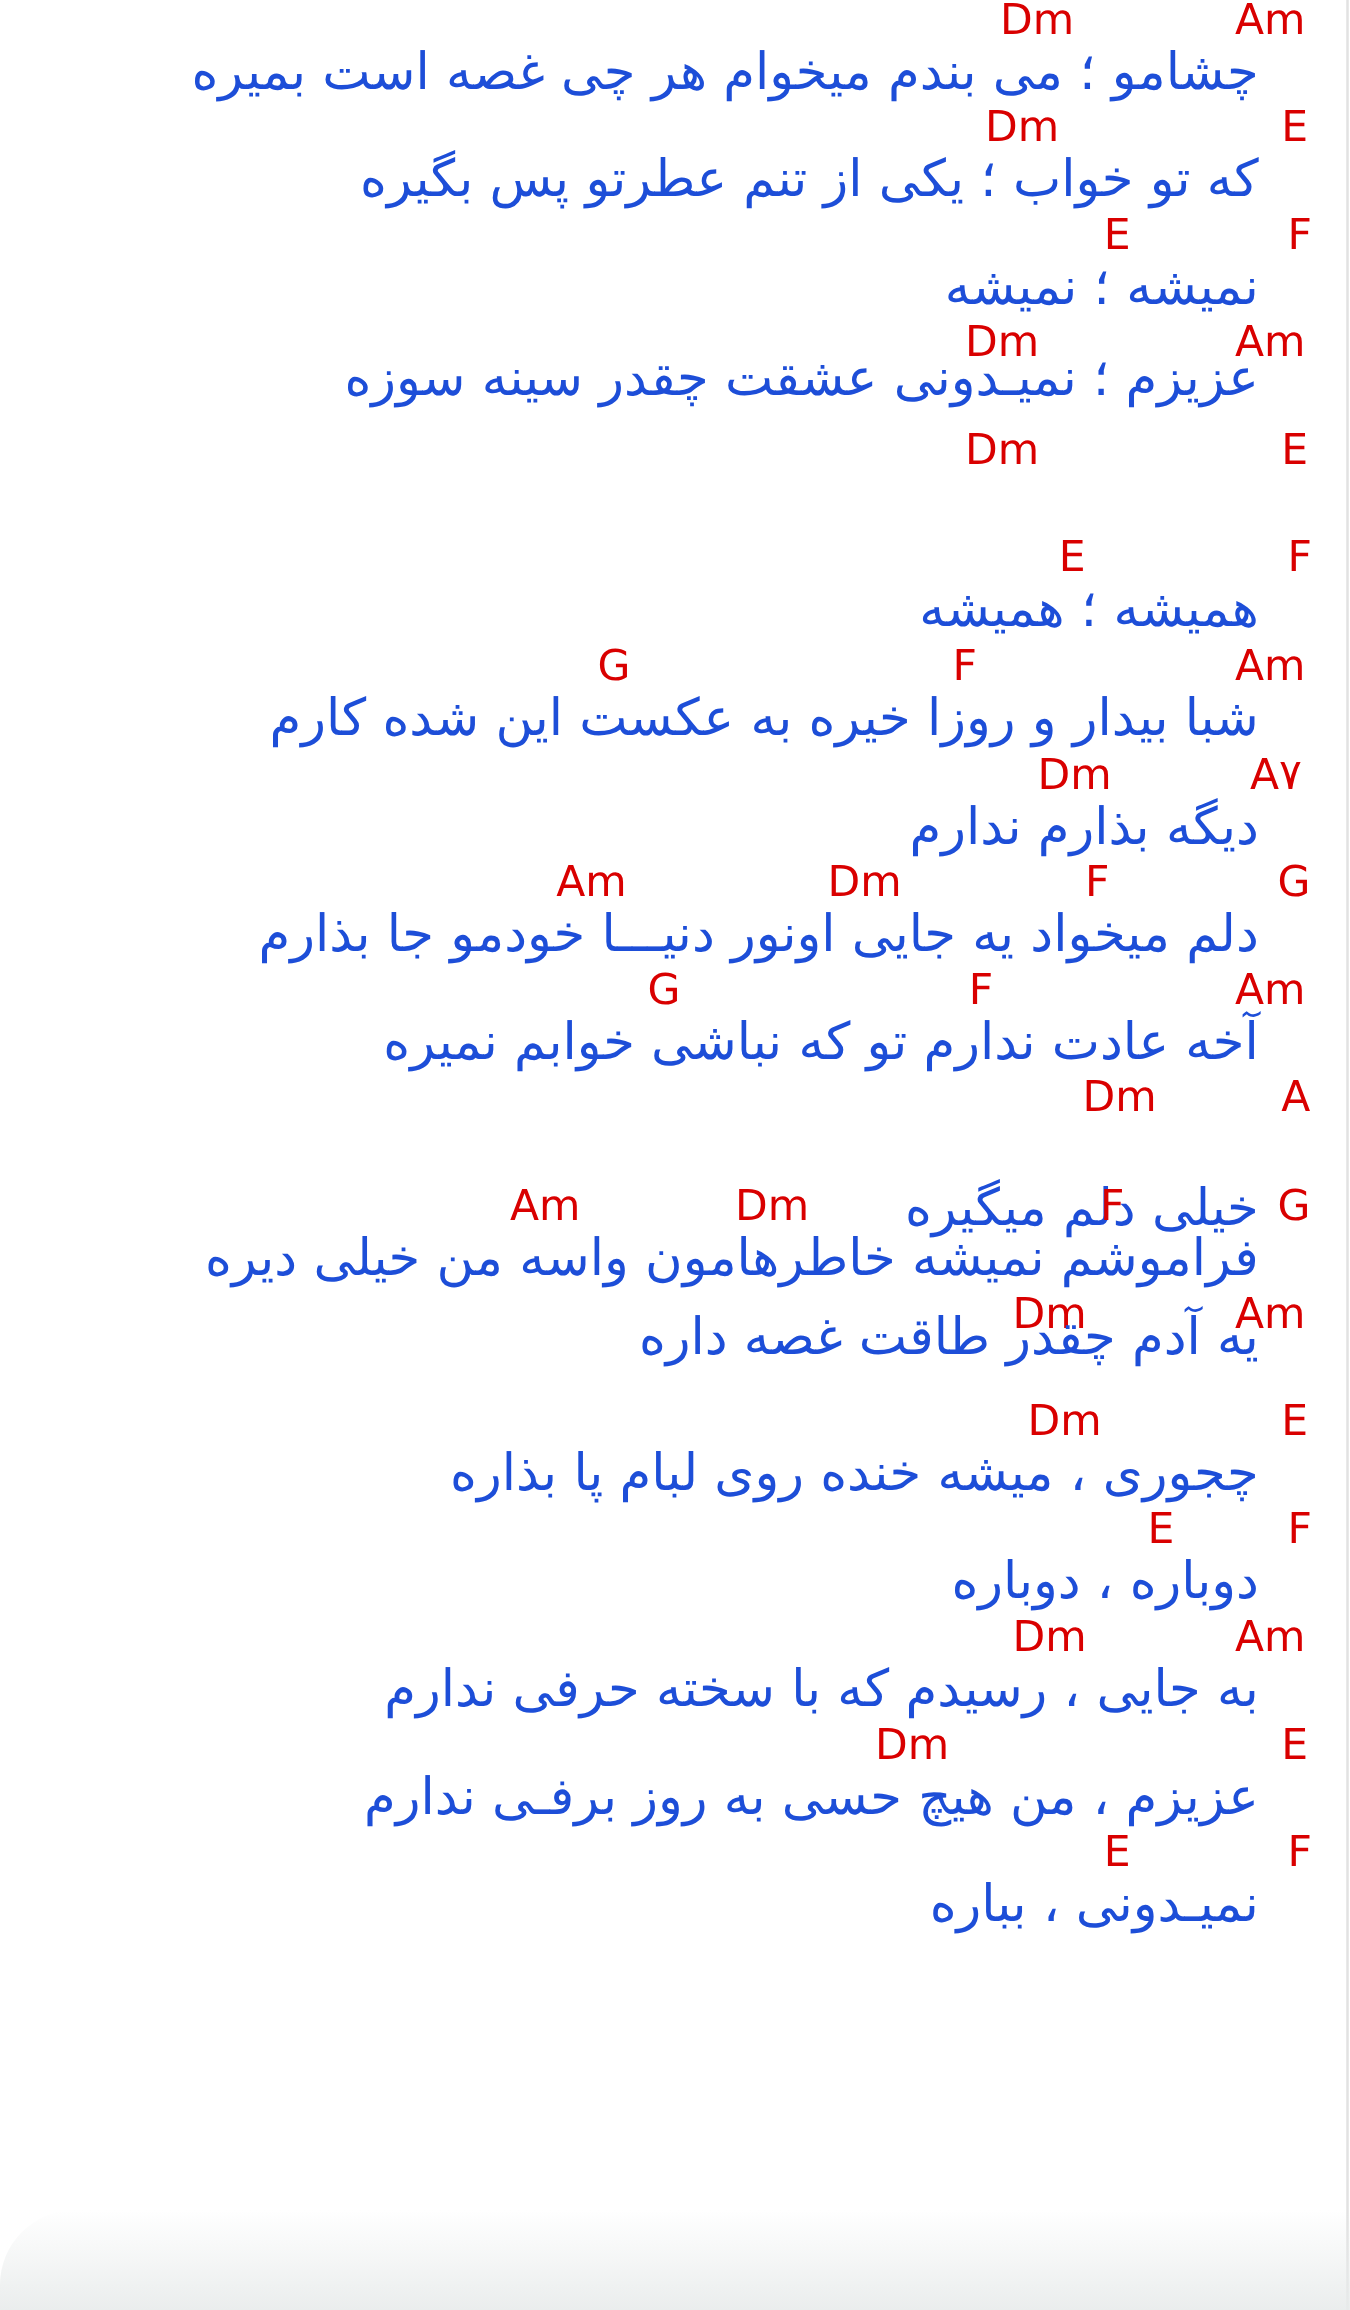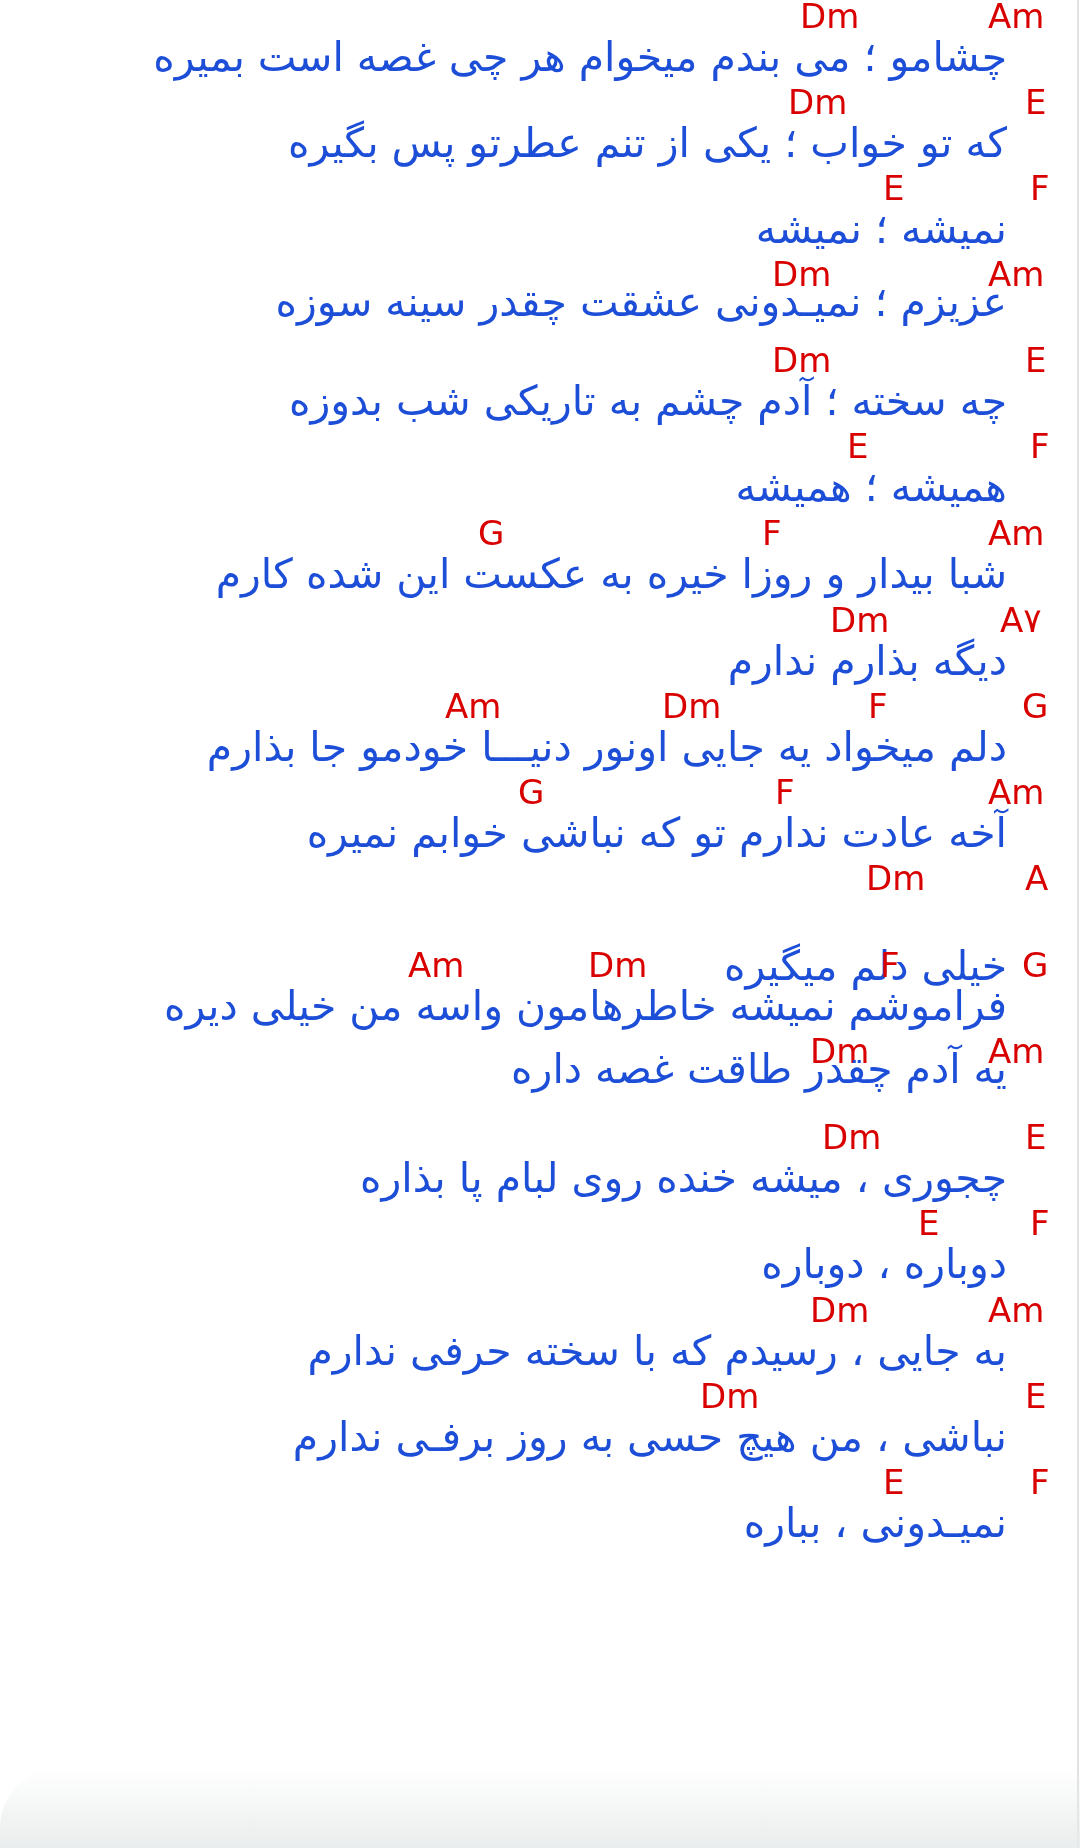--- a/index.html
+++ b/index.html
@@ -53,21 +53,20 @@
     <div class="lyric" style="top: 206px;">نمیشه ؛ نمیشه</div>
     <div class="chord-row" style="top: 254px;">
       <span class="chord" style="left: 772px;">Dm</span>
       <span class="chord" style="left: 988px;">Am</span>
     </div>
     <div class="lyric" style="top: 279px;">عزیزم ؛ نمیـدونی عشقت چقدر سینه سوزه</div>
     <div class="chord-row" style="top: 340px;">
       <span class="chord" style="left: 772px;">Dm</span>
       <span class="chord" style="left: 1025px;">E</span>
     </div>
-    <div class="lyric" style="top: 378px;">چه سخته ؛ آدم چشم به تاریکی شب بدوزه</div>
     <div class="chord-row" style="top: 426px;">
       <span class="chord" style="left: 847px;">E</span>
       <span class="chord" style="left: 1030px;">F</span>
     </div>
     <div class="lyric" style="top: 464px;">همیشه ؛ همیشه</div>
     <div class="chord-row" style="top: 513px;">
       <span class="chord" style="left: 478px;">G</span>
       <span class="chord" style="left: 762px;">F</span>
       <span class="chord" style="left: 988px;">Am</span>
     </div>
@@ -119,21 +118,21 @@
     <div class="lyric" style="top: 1241px;">دوباره ، دوباره</div>
     <div class="chord-row" style="top: 1290px;">
       <span class="chord" style="left: 810px;">Dm</span>
       <span class="chord" style="left: 988px;">Am</span>
     </div>
     <div class="lyric" style="top: 1328px;">به جایی ، رسیدم که با سخته حرفی ندارم</div>
     <div class="chord-row" style="top: 1376px;">
       <span class="chord" style="left: 700px;">Dm</span>
       <span class="chord" style="left: 1025px;">E</span>
     </div>
-    <div class="lyric" style="top: 1414px;">نباشی ، من هیچ حسی به روز برفـی ندارم</div>
+    <div class="lyric" style="top: 1414px;">عزیزم ، من هیچ حسی به روز برفـی ندارم</div>
     <div class="chord-row" style="top: 1462px;">
       <span class="chord" style="left: 883px;">E</span>
       <span class="chord" style="left: 1030px;">F</span>
     </div>
     <div class="lyric" style="top: 1500px;">نمیـدونی ، بباره</div>
   </div>
 <div class="scroll-edge"></div>
 <div class="bottom-shade"></div>
 
 </body></html>

